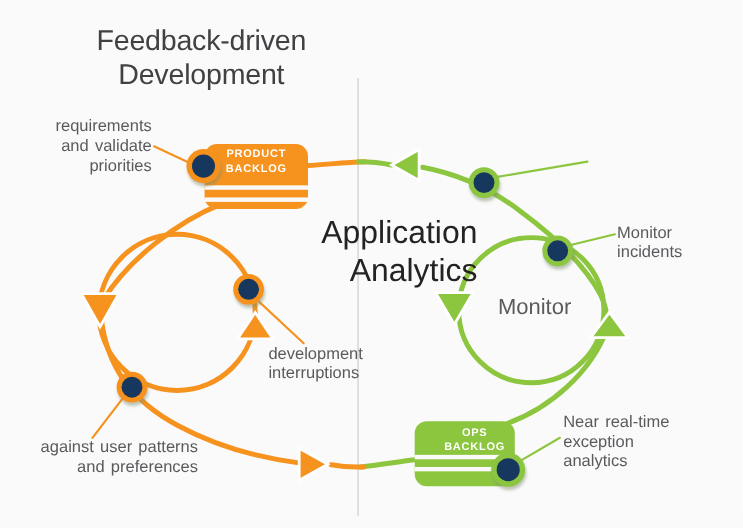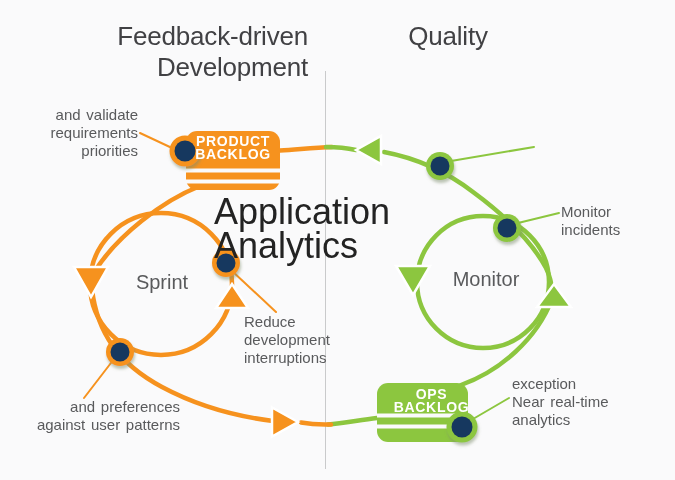--- a/index.html
+++ b/index.html
@@ -24,33 +24,33 @@
   .badge-green{fill:var(--green,#8CC63F);}
   .stripe{fill:#FAFAFB;}
   .divider{stroke:var(--divider_gray,#C9CACB);stroke-width:1;}
   
   .txt{position:absolute;}
   .heading{
     font-size:26px;line-height:31px;font-weight:300;letter-spacing:-0.2px;
     color:var(--heading_gray,#414144);text-align:center;
   }
   .center-title{
-    font-size:36px;line-height:34px;font-weight:400;
-    color:var(--title_dark,#232323);text-align:left;
+    font-size:29px;line-height:34px;font-weight:400;
+    color:var(--title_dark,#232323);text-align:right;
   }
   .callout{
     font-size:15px;line-height:18px;color:var(--text_gray,#595A5C);
     word-spacing:1.5px;
   }
   .ra{text-align:right;}
   .loop-label{
     font-size:20px;color:var(--text_gray,#595A5C);text-align:center;font-weight:300;
   }
   .badge-text{
-    font-size:14px;line-height:12.5px;font-weight:700;letter-spacing:0.7px;
+    font-size:10px;line-height:12.5px;font-weight:700;letter-spacing:0.7px;
     color:#fff;text-align:center;
   }
 </style>
 </head>
 <body>
 
 <div class="stage">
 
   <svg width="675" height="480" viewBox="0 0 675 480">
     <defs>
@@ -124,66 +124,63 @@
     <g filter="url(#dotShadow)">
       <circle class="ring-green" cx="507" cy="228" r="14"></circle>
       <circle class="dot-navy" cx="507" cy="228" r="9.5"></circle>
     </g>
     <g filter="url(#dotShadow)">
       <circle class="ring-green" cx="462" cy="427" r="15.5"></circle>
       <circle class="dot-navy" cx="462" cy="427" r="10.5"></circle>
     </g>
   </svg>
 
-  <div class="txt heading" style="left:58px;top:21px;width:250px;text-align:right;">
+  <div class="txt heading" style="left:58px;top:21px;width:250px;">
     <div>Feedback-driven</div>
     <div>Development</div>
   </div>
   <div class="txt heading" style="left:323px;top:21px;width:250px;">
-    <div>Quality</div>
   </div>
   <div class="txt center-title" style="left:214px;top:195px;width:220px;">
     <div>Application</div>
     <div>Analytics</div>
   </div>
 
-  <div class="txt loop-label" style="left:110px;top:271px;width:104px;">Sprint</div>
   <div class="txt loop-label" style="left:434px;top:268px;width:104px;">Monitor</div>
 
   <div class="txt badge-text" style="left:186px;top:135px;width:94px;">
     <div>PRODUCT</div>
     <div>BACKLOG</div>
   </div>
   <div class="txt badge-text" style="left:386px;top:388px;width:91px;">
     <div>OPS</div>
     <div>BACKLOG</div>
   </div>
 
   <div class="txt callout ra" style="left:26px;top:106px;width:112px;">
+    <div>requirements</div>
     <div>and validate</div>
-    <div>requirements</div>
     <div>priorities</div>
   </div>
 
 
   <div class="txt callout" style="left:561px;top:203px;width:110px;">
     <div>Monitor</div>
     <div>incidents</div>
   </div>
 
   <div class="txt callout" style="left:244px;top:313px;width:110px;">
-    <div>Reduce</div>
     <div>development</div>
     <div>interruptions</div>
   </div>
 
   <div class="txt callout ra" style="left:16px;top:398px;width:164px;">
+    <div>against user patterns</div>
     <div>and preferences</div>
-    <div>against user patterns</div>
   </div>
 
   <div class="txt callout" style="left:512px;top:375px;width:130px;">
+    <div>Near real-time</div>
     <div>exception</div>
-    <div>Near real-time</div>
     <div>analytics</div>
   </div>
 
 </div>
 
 </body></html>

